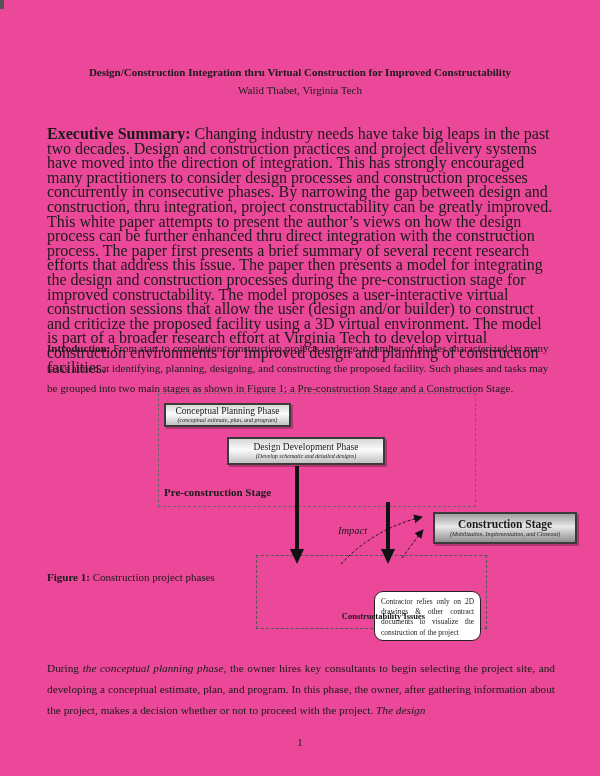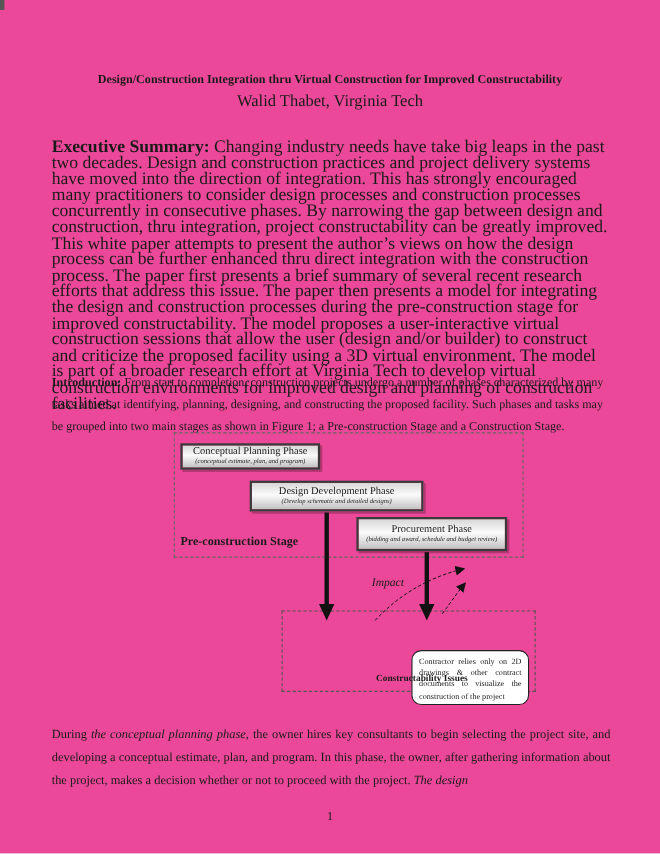--- a/index.html
+++ b/index.html
@@ -6,21 +6,21 @@
   .page {
     position:relative; width:600px; height:776px; background:#ec4899;
     font-family:"Liberation Serif", serif; color:#1a1a1a; overflow:hidden;
   }
   .b { font-weight:bold; }
   .i { font-style:italic; }
 
   .corner-artifact { position:absolute; left:0; top:0; width:4px; height:9px; background:#555; }
 
   .doc-title { position:absolute; left:47px; top:66px; width:506px; text-align:center; font-weight:bold; font-size:11px; }
-  .doc-author { position:absolute; left:47px; top:84px; width:506px; text-align:center; font-size:15px; }
+  .doc-author { position:absolute; left:47px; top:84px; width:506px; text-align:center; font-size:11px; }
 
   .exec { position:absolute; left:47px; top:111px; width:508px; font-size:16px; line-height:14.6px; }
   .intro { position:absolute; left:47px; top:302px; width:508px; font-size:11px; line-height:20px;margin-top:36px; }
 
   
   .dash-outer { position:absolute; left:158px; top:393px; width:318px; height:114px; border:1px dashed #666; box-sizing:border-box; }
 
   .phasebox {
     position:absolute; box-sizing:border-box; border:2px solid #3a3a3a;
     background:linear-gradient(180deg,#d7d7d7 0%,#fbfbfb 45%,#c2c2c2 100%);
@@ -78,27 +78,27 @@
   <div class="phasebox" id="box-conceptual">
     <div class="phase-title">Conceptual Planning Phase</div>
     <div class="phase-sub">(conceptual estimate, plan, and program)</div>
   </div>
 
   <div class="phasebox" id="box-design">
     <div class="phase-title">Design Development Phase</div>
     <div class="phase-sub">(Develop schematic and detailed designs)</div>
   </div>
 
-  <div class="phasebox" id="box-procurement">
-    <div class="phase-title">Procurement Phase</div>
-    <div class="phase-sub">(bidding and award, schedule and budget review)</div>
-  </div>
 
   <div class="prestage-label">Pre-construction Stage</div>
 
+  <div class="phasebox" id="box-construction">
+    <div class="phase-title">Construction Stage</div>
+    <div class="phase-sub">(Mobilization, Implementation, and Closeout)</div>
+  </div>
 
   <div class="impact-label i">Impact</div>
 
   <div class="issues-dash"></div>
 
   <div class="issue-box" id="issue2">Contractor relies only on 2D drawings &amp; other contract documents to visualize the construction of the project</div>
 
   <div class="issues-title">Constructability Issues</div>
 
   <svg class="fig-arrows" viewBox="0 390 600 250">
@@ -115,18 +115,19 @@
 
     <g>
       <line x1="388" y1="502" x2="388" y2="550" stroke="#111" stroke-width="4"></line>
       <polygon points="381,549 395,549 388,564" fill="#111"></polygon>
     </g>
 
     <path d="M341,564 C366,537 396,523 422,517" fill="none" stroke="#111" stroke-width="0.9" stroke-dasharray="3 2" marker-end="url(#ah)"></path>
     <path d="M402,558 C411,546 417,537 423,530" fill="none" stroke="#111" stroke-width="0.9" stroke-dasharray="3 2" marker-end="url(#ah)"></path>
   </svg>
 
+  <div class="fig-caption"><span class="b">Figure 1:</span><span> Construction project phases</span></div>
 
   <p class="body-para"><span>During </span><span class="i">the conceptual planning phase</span><span>, the owner hires key consultants to begin selecting the project site, and developing a conceptual estimate, plan, and program.  In this phase, the owner, after gathering information about the project, makes a decision whether or not to proceed with the project. </span><span class="i">The design</span></p>
 
   <div class="page-number">1</div>
 
 </div>
 
 </body></html>

